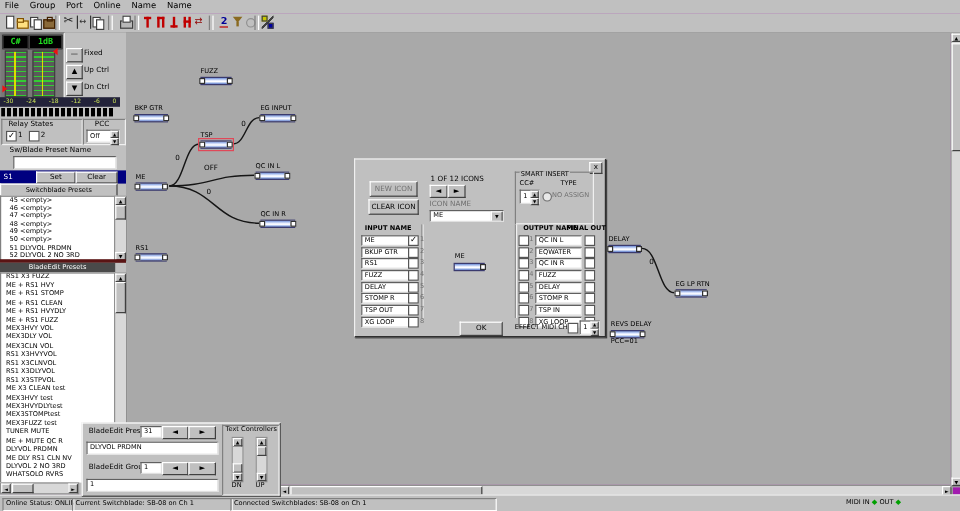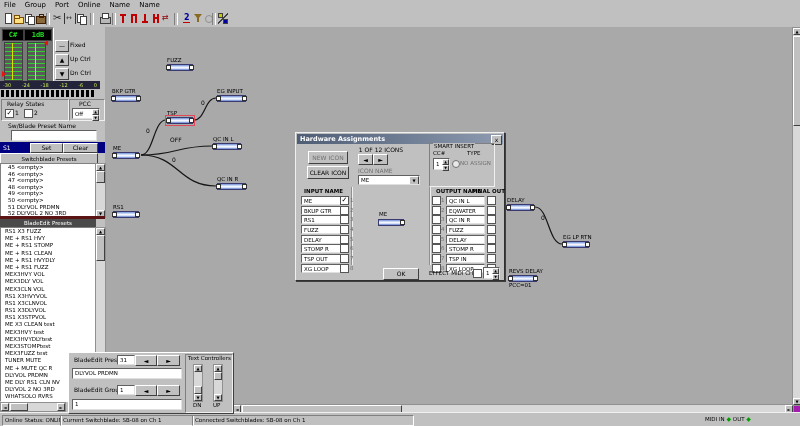--- a/index.html
+++ b/index.html
@@ -465,23 +465,20 @@
         <div class="ar" style="top:0">▲</div>
           <div class="th" style="top:7px;height:8px"></div>
           <div class="ar" style="bottom:0">▼</div>
       </div>
       <div class="lbl5 abs" style="left:7px;top:47px;">DN</div>
       <div class="lbl5 abs" style="left:27px;top:47px;">UP</div>
     </div>
   </div>
 
   <div id="dlg" class="abs">
-    <div id="dlgtitle">
-      <span>Hardware Assignments</span>
-    </div>
     <div id="dlgclose" class="btn">x</div>
 
     <div class="lbl abs" style="left:55px;top:13px;width:60px;text-align:center;">1 OF 12 ICONS</div>
     <div class="btn abs" style="left:62px;top:21px;width:13px;height:9px;">◄</div>
     <div class="btn abs" style="left:77px;top:21px;width:13px;height:9px;">►</div>
     <div class="btn abs gray" style="left:12px;top:18px;width:38px;height:11px;line-height:11px;">NEW ICON</div>
     <div class="btn abs" style="left:11px;top:33px;width:40px;height:11px;line-height:11px;">CLEAR ICON</div>
     <div class="lbl abs gray" style="left:62px;top:34px;">ICON NAME</div>
     <div class="tf abs" style="left:62px;top:42px;width:56px;height:8px;">
       <span>ME</span>

